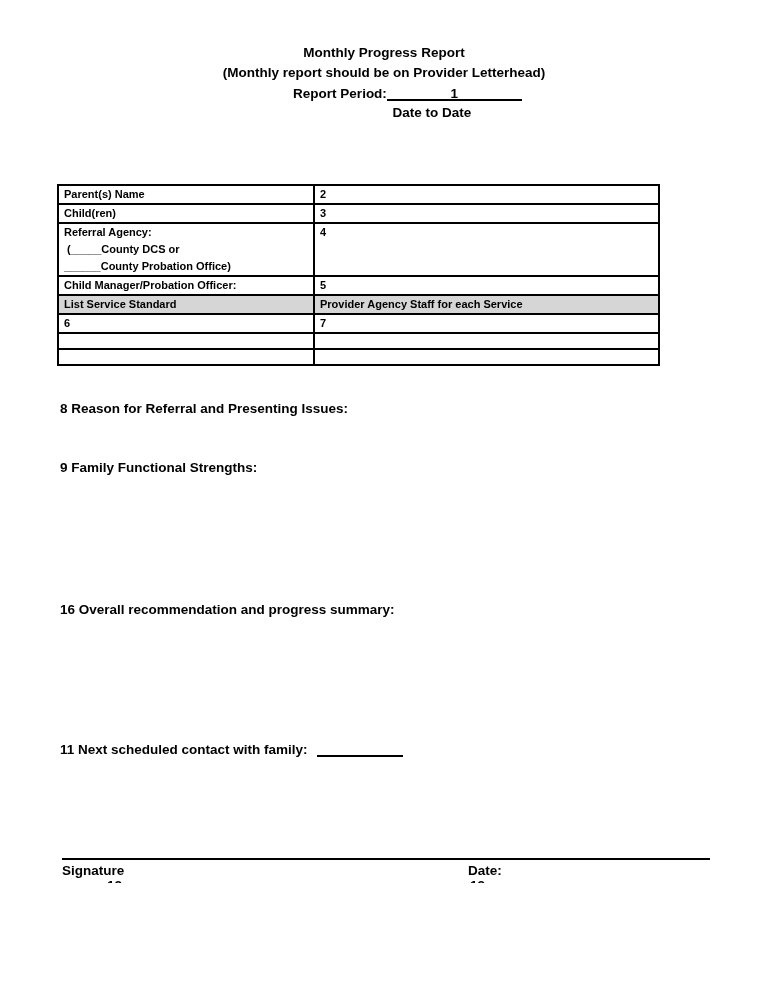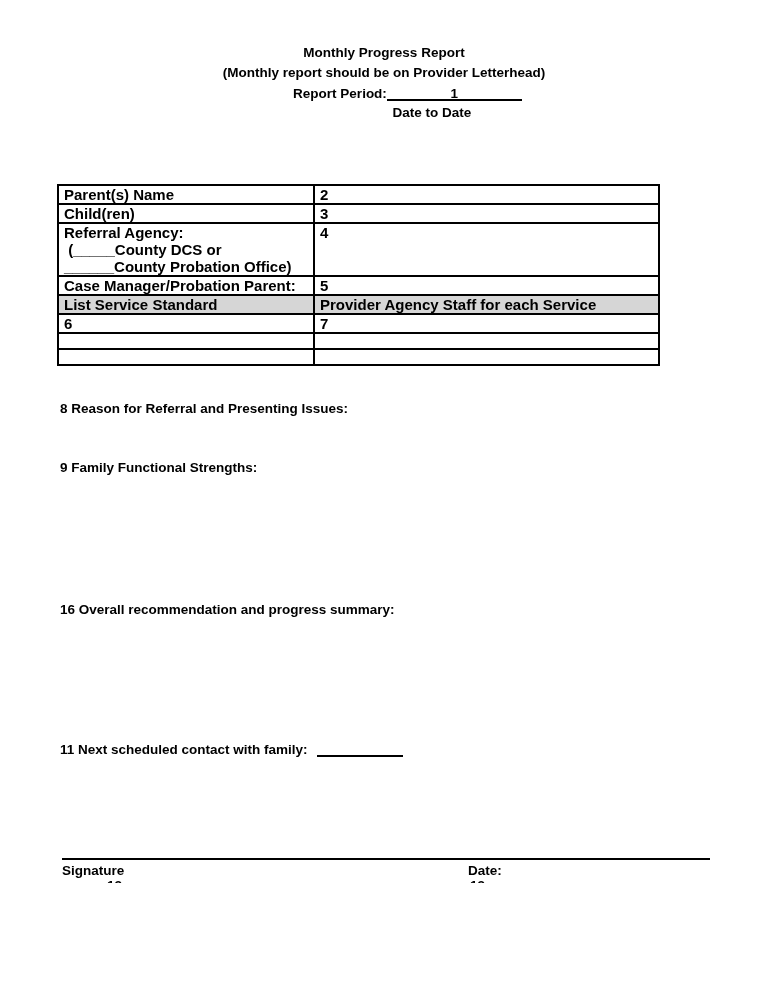--- a/index.html
+++ b/index.html
@@ -33,21 +33,21 @@
   .datesub-line  { top:103px; left:48px; }
 
   
   .info-table {
     position:absolute;
     left:57px;
     top:184px;
     width:601px;
     border-collapse:collapse;
     table-layout:fixed;
-    font-size:15px;
+    font-size:11px;
   }
   .info-table td {
     border:2px solid #000;
     vertical-align:top;
     padding:0px 5px 0 5px;
     line-height:17px;
     overflow:hidden;
   }
   col.c1 { width:256px; }
   col.c2 { width:345px; }
@@ -108,21 +108,21 @@
       </tr>
       <tr class="r-tall">
         <td>
           <div class="pre">Referral Agency:</div>
           <div class="pre"> (_____County DCS or</div>
           <div class="pre">______County Probation Office)</div>
         </td>
         <td>4</td>
       </tr>
       <tr class="r-std">
-        <td>Case Manager/Probation Parent:</td>
+        <td>Child Manager/Probation Officer:</td>
         <td>5</td>
       </tr>
       <tr class="r-hdr r-shaded">
         <td>List Service Standard</td>
         <td>Provider Agency Staff for each Service</td>
       </tr>
       <tr class="r-std">
         <td>6</td>
         <td>7</td>
       </tr>

